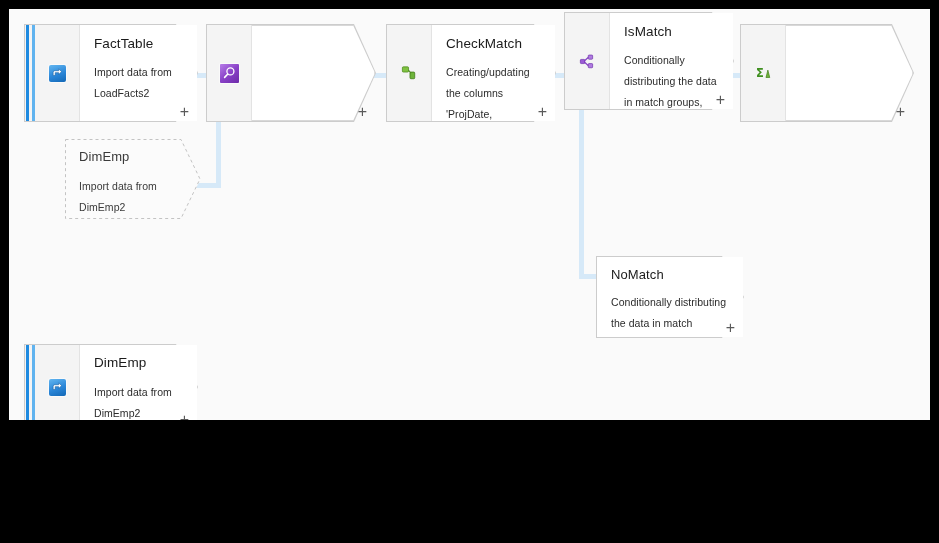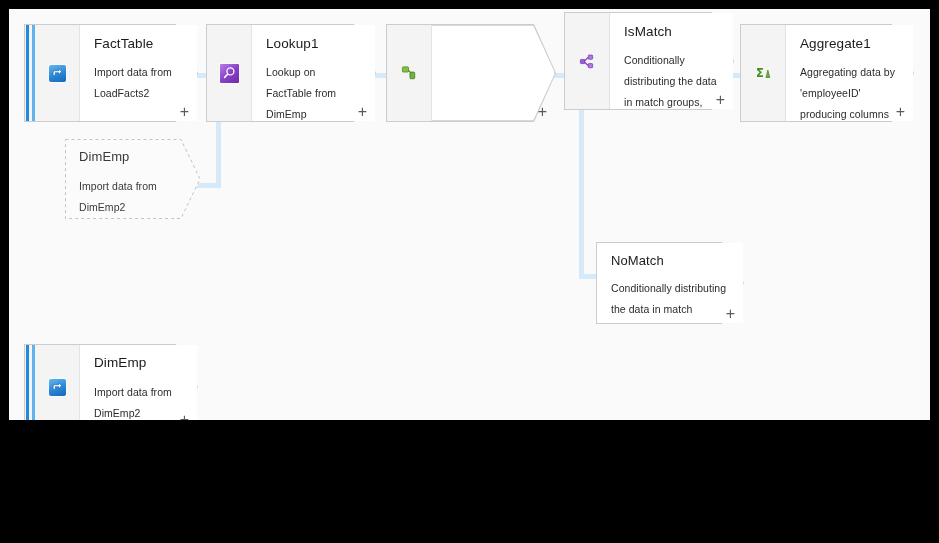--- a/index.html
+++ b/index.html
@@ -245,38 +245,38 @@
     <div class="node-shape"></div>
     <div class="node-inner">
       <div class="icon-col plain">
         <span class="ico-lookup">
           <svg class="ico" viewBox="0 0 19 19" style="position:absolute;left:0;top:0;">
             <circle cx="10.4" cy="7.4" r="3.5" fill="none" stroke="#ffffff" stroke-width="1.3"></circle>
             <line x1="7.8" y1="10" x2="4.6" y2="13.4" stroke="#ffffff" stroke-width="1.6" stroke-linecap="round"></line>
           </svg>
         </span>
       </div>
-      <div class="body-col">
-        <div class="node-title">Lookup1</div>
-        <div class="node-desc">Lookup on FactTable from DimEmp</div>
-      </div>
     </div>
     <div class="plus">+</div>
   </div>
 
   <div class="node" style="left:378px; top:16px; width:168px; height:96px;">
     <div class="node-outline"></div>
     <div class="node-shape"></div>
     <div class="node-inner">
       <div class="icon-col plain">
         <svg class="ico" viewBox="0 0 20 20">
           <rect x="2.5" y="3" width="6.5" height="5.5" rx="1" fill="#7fc241" stroke="#4e8a1e" stroke-width="0.8"></rect>
           <rect x="10.5" y="8.5" width="5" height="7" rx="1" fill="#6eb43a" stroke="#3f7a18" stroke-width="0.8"></rect>
           <path d="M8.8 6.5 L11.6 9.6" stroke="#4e8a1e" stroke-width="1.1"></path>
         </svg>
+      </div>
+      <div class="body-col">
+        <div class="node-title">CheckMatch</div>
+        <div class="node-desc">Creating/updating the columns 'ProjDate, employeeID,</div>
       </div>
     </div>
     <div class="plus">+</div>
   </div>
 
   <div class="node" style="left:556px; top:4px; width:168px; height:96px;">
     <div class="node-outline"></div>
     <div class="node-shape"></div>
     <div class="node-inner">
       <div class="icon-col plain">
@@ -298,29 +298,25 @@
   <div class="node" style="left:732px; top:16px; width:172px; height:96px;">
     <div class="node-outline"></div>
     <div class="node-shape"></div>
     <div class="node-inner">
       <div class="icon-col plain">
         <svg class="ico" viewBox="0 0 20 20">
           <text x="2" y="14" font-family="DejaVu Sans, sans-serif" font-size="12" font-weight="bold" fill="#3f8f1f">Σ</text>
           <path d="M12.6 14.2 L16.6 14.2 L14.6 6.4 Z" fill="#6fb23a" stroke="#3f7a18" stroke-width="0.7"></path>
         </svg>
       </div>
-      <div class="body-col">
-        <div class="node-title">Aggregate1</div>
-        <div class="node-desc">Aggregating data by 'employeeID' producing columns</div>
-      </div>
-    </div>
-    <div class="plus">+</div>
-  </div>
-
-  <div class="node" style="left:588px; top:234px; width:146px; height:80px;">
+    </div>
+    <div class="plus">+</div>
+  </div>
+
+  <div class="node" style="left:588px; top:248px; width:146px; height:80px;">
     <div class="node-outline"></div>
     <div class="node-shape"></div>
     <div class="node-inner">
       <div class="body-col" style="padding:10px 10px 8px 14px;">
         <div class="node-title" style="font-size:13px; margin-bottom:10px;">NoMatch</div>
         <div class="node-desc">Conditionally distributing the data in match groups, based</div>
       </div>
     </div>
     <div class="plus">+</div>
   </div>

